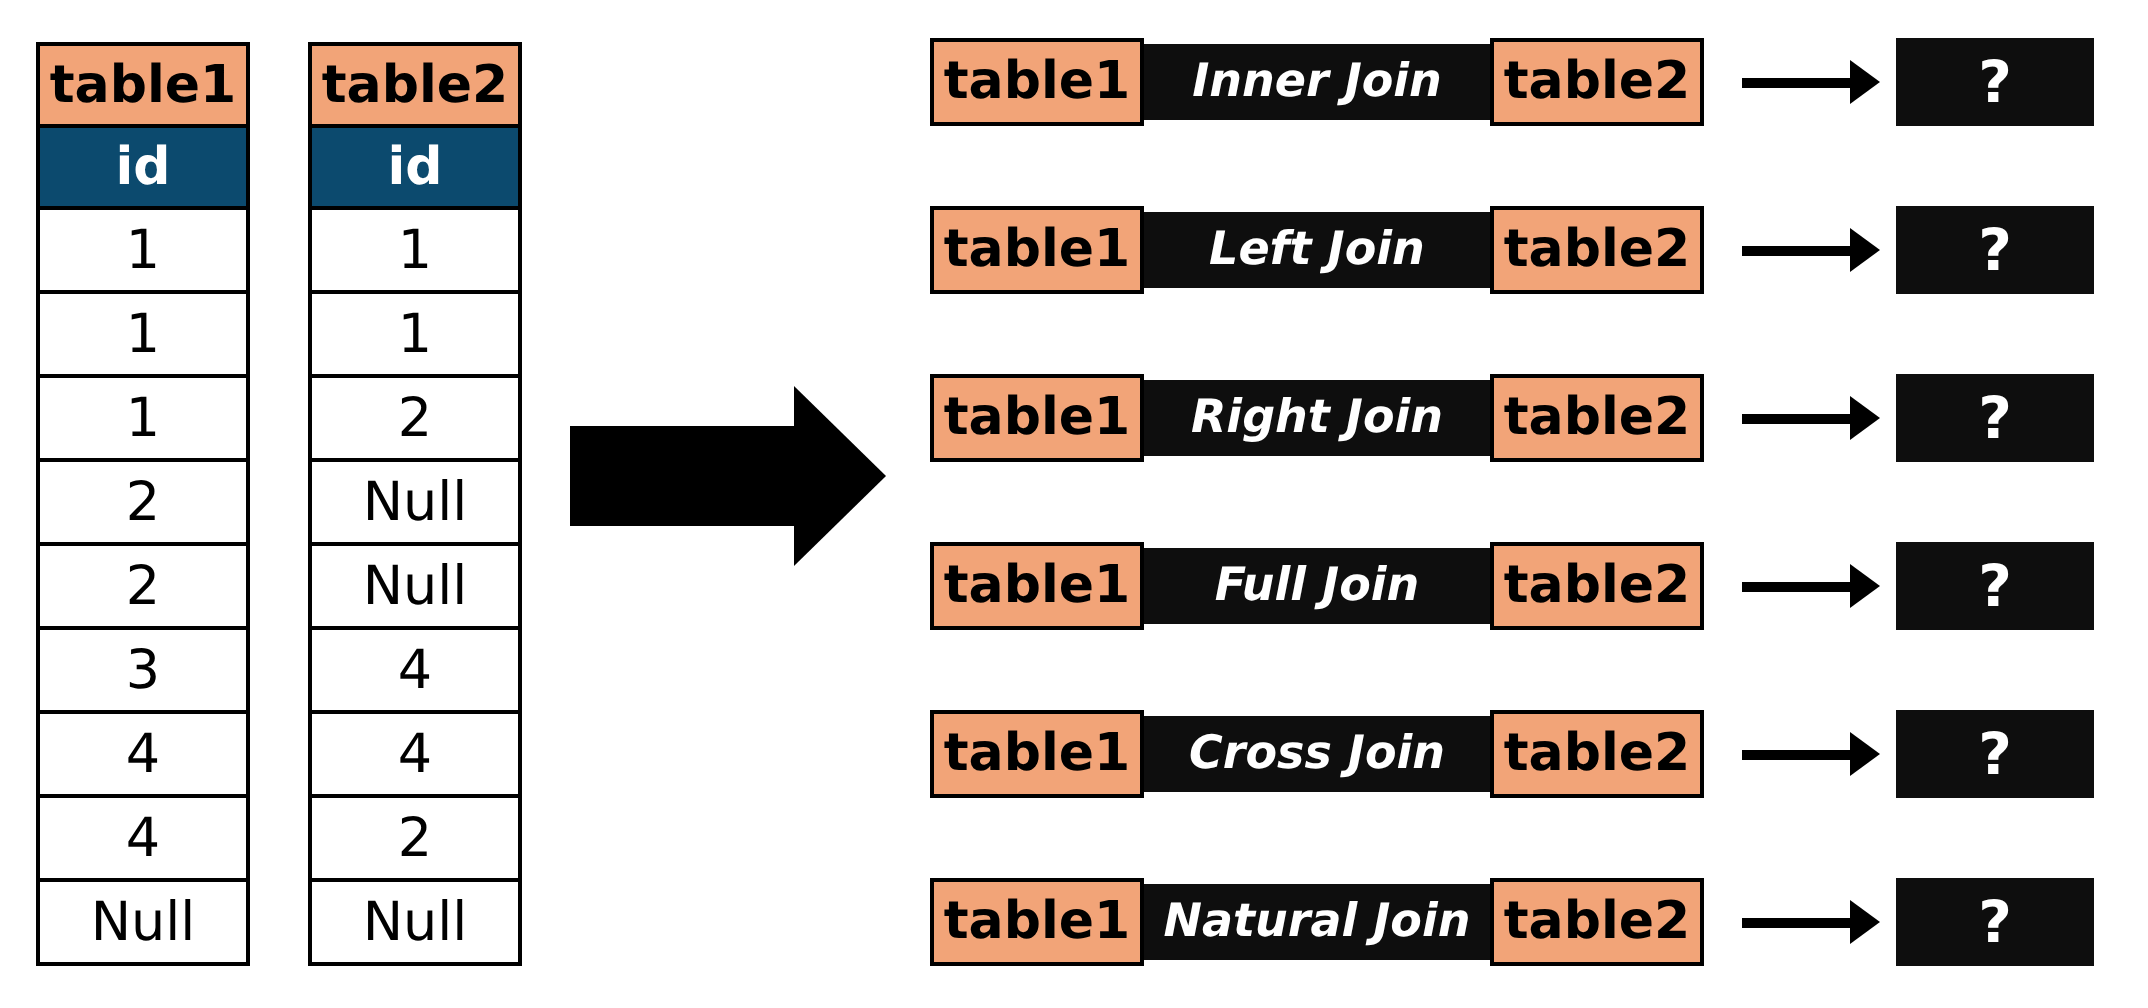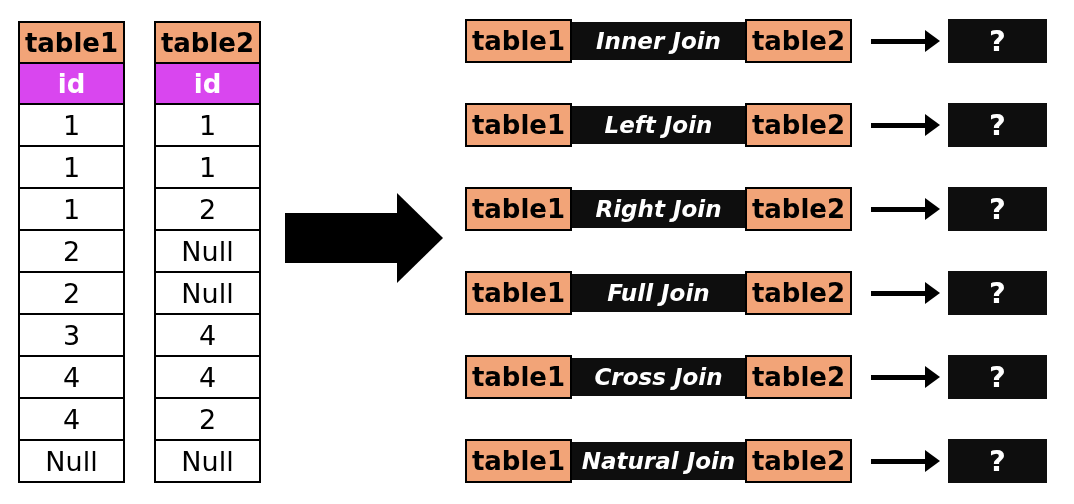--- a/index.html
+++ b/index.html
@@ -7,21 +7,21 @@
   .canvas { position:relative; width:1074px; height:504px; background:#ffffff; overflow:hidden; }
 
   
   .data-table { position:absolute; top:21px; width:107px; height:462px;
     border:2px solid #000; background:#fff; display:flex; flex-direction:column; }
   .data-table.t1 { left:18px; }
   .data-table.t2 { left:154px; }
   .t-title { height:41px; flex:0 0 41px; background:#F2A478; border-bottom:2px solid #000;
     display:flex; align-items:center; justify-content:center;
     font-size:26px; font-weight:bold; color:#000; }
-  .t-id { height:41px; flex:0 0 41px; background:#d946ef; border-bottom:2px solid #000;
+  .t-id { height:41px; flex:0 0 41px; background:#0c4a6e; border-bottom:2px solid #000;
     display:flex; align-items:center; justify-content:center;
     font-size:26px; font-weight:bold; color:#fff; }
   .t-cell { flex:1 1 auto; border-bottom:2px solid #000;
     display:flex; align-items:center; justify-content:center;
     font-size:27px; color:#000; }
   .t-cell:last-child { border-bottom:none; }
 
   
   .big-arrow { position:absolute; left:285px; top:193px; width:158px; height:90px; }
   .big-arrow .shaft { position:absolute; left:0; top:20px; width:113px; height:50px; background:#000; }

